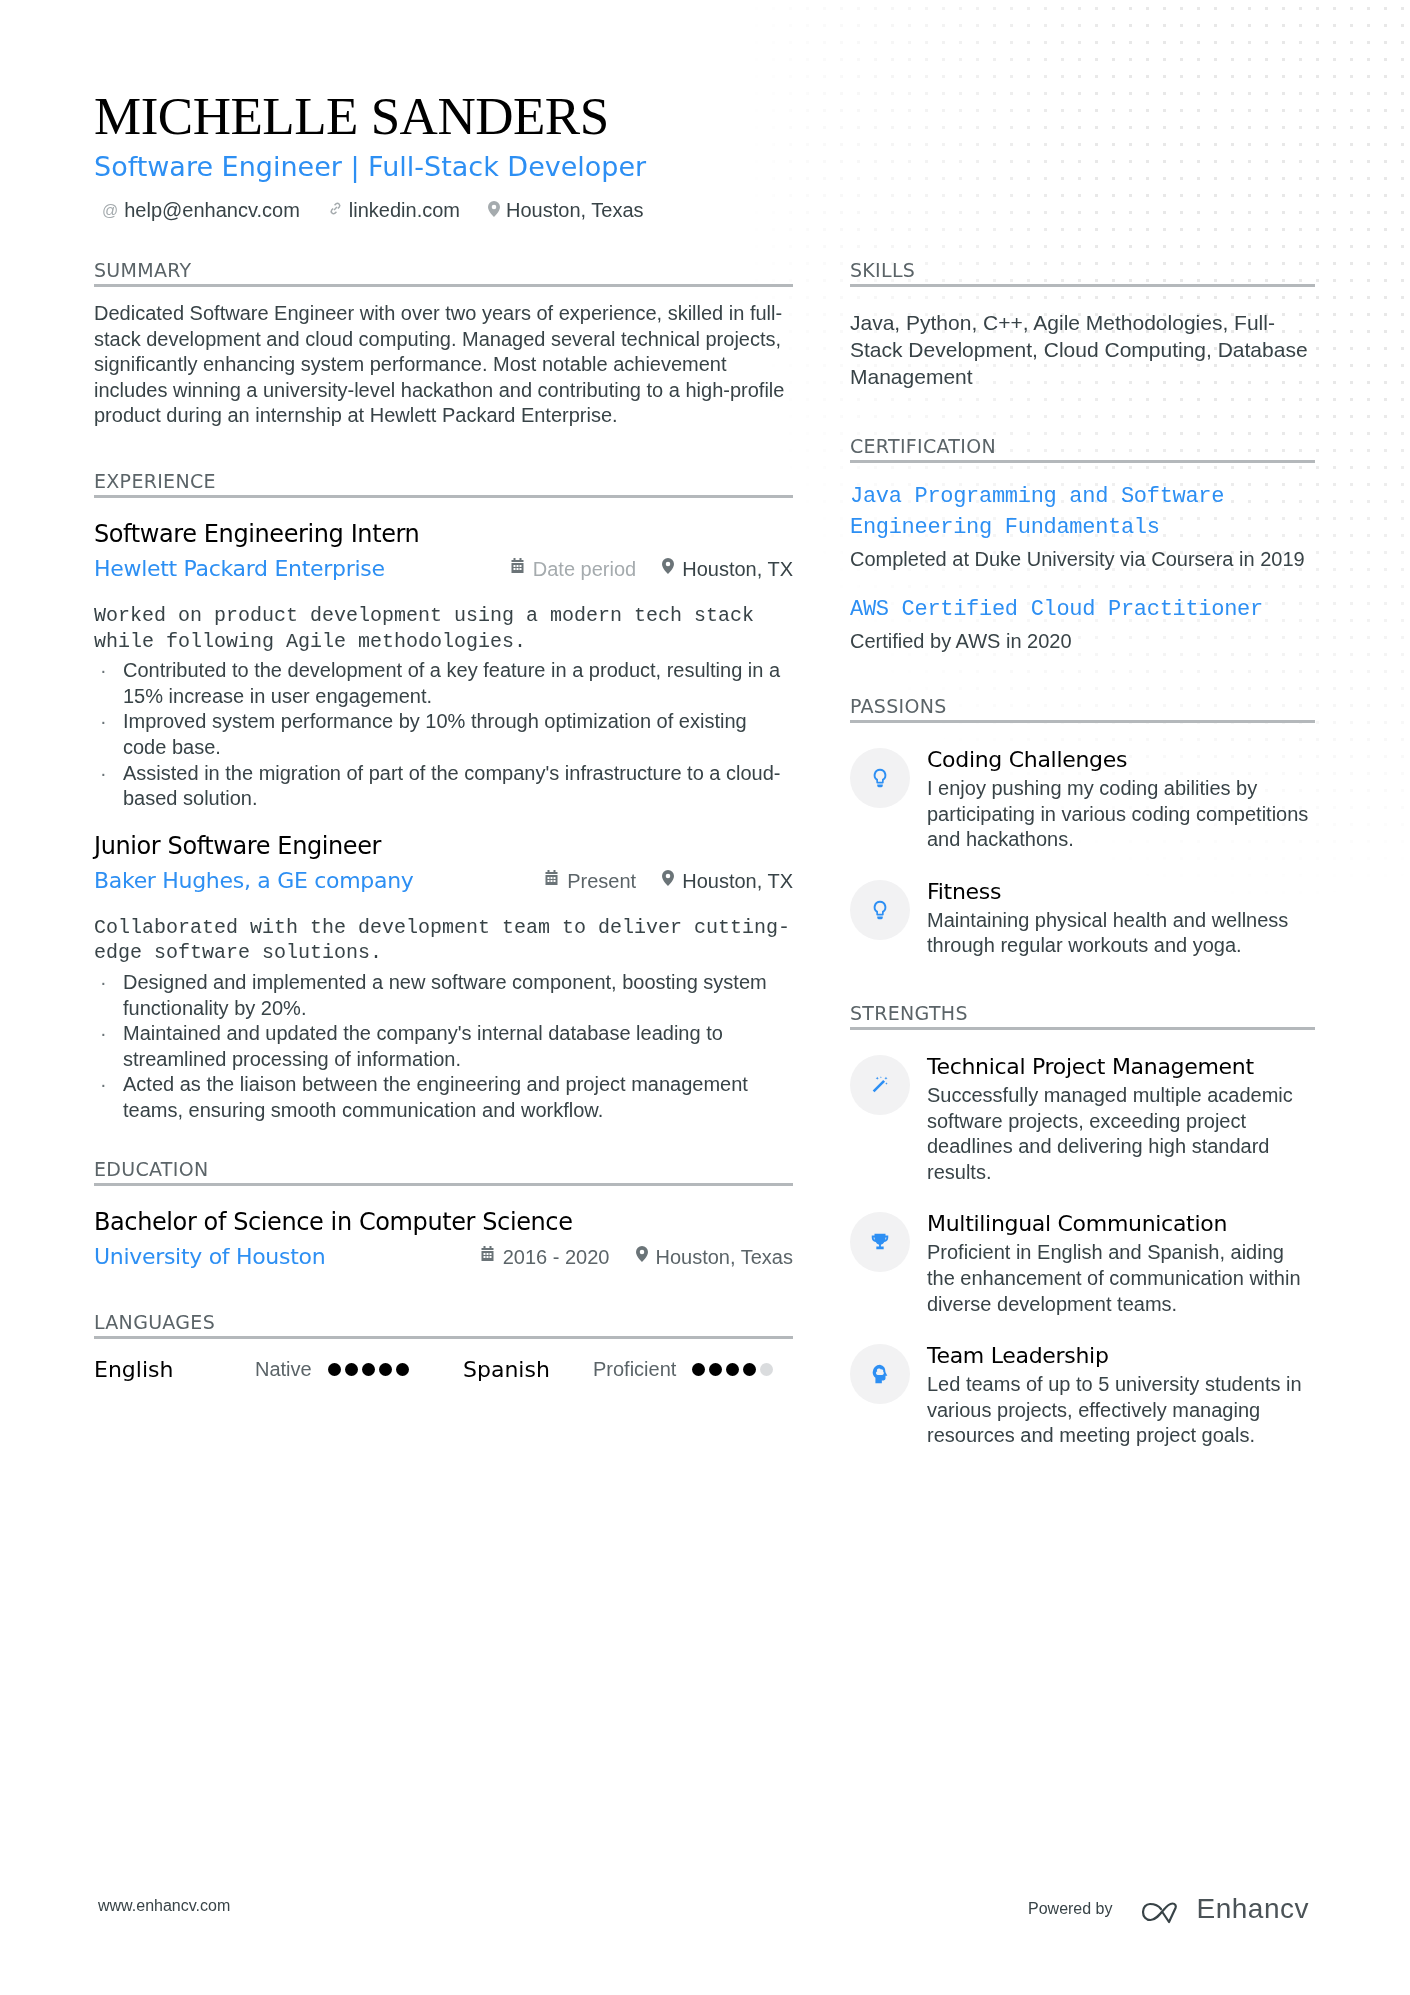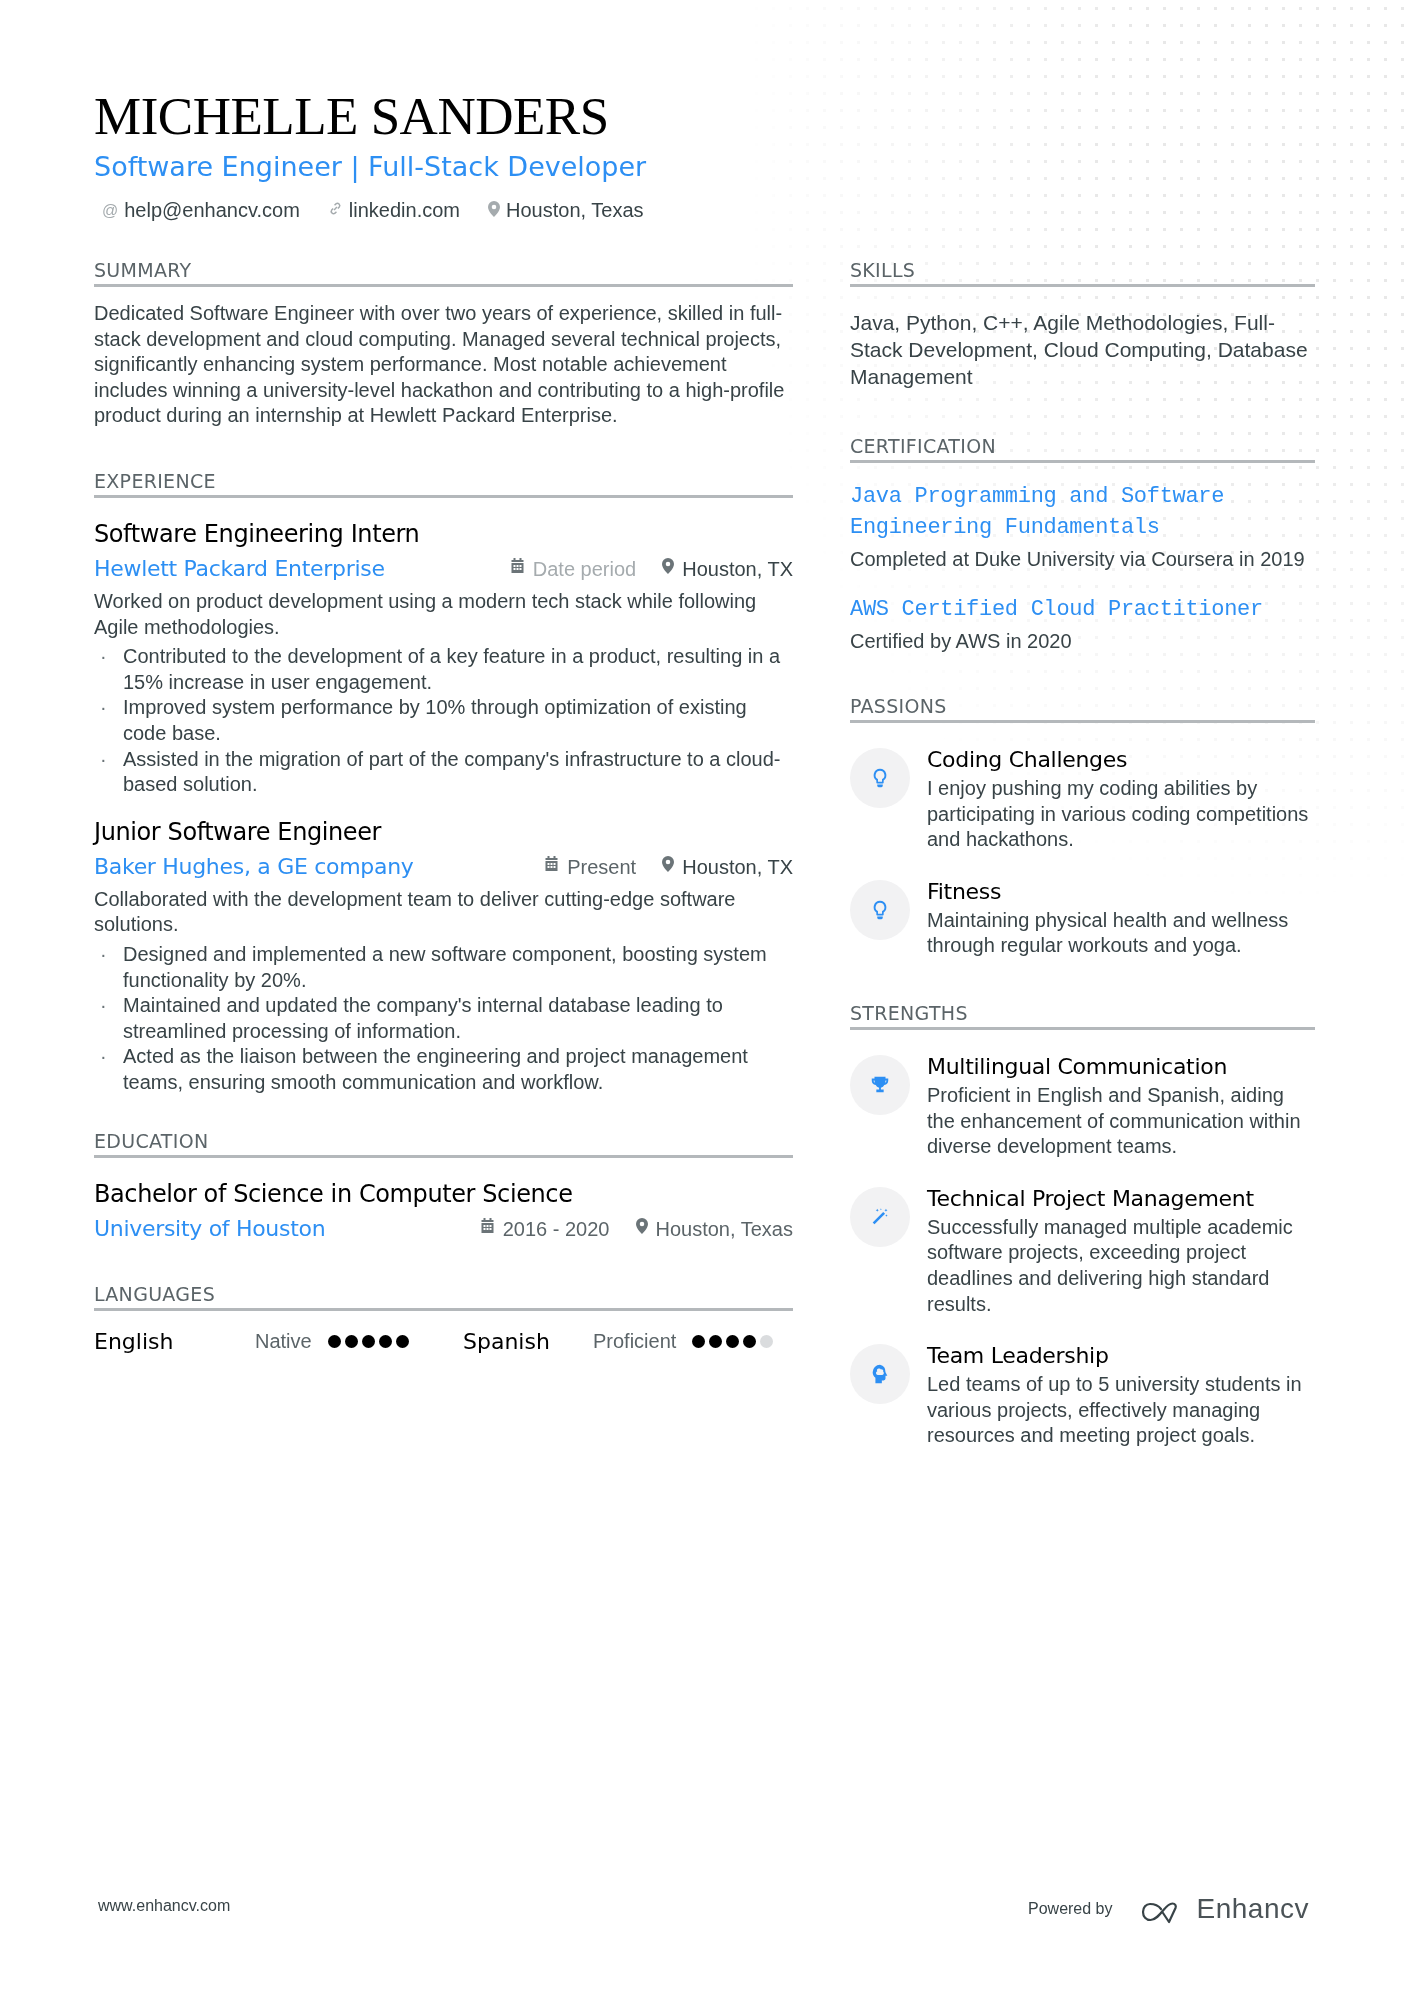--- a/index.html
+++ b/index.html
@@ -26,21 +26,21 @@
   .body-text { font-size: 20px; line-height: 25.6px; color: #384347; }
   .summary { margin-top: 14px; }
   .job { margin-top: 20px; }
   .job-title { font-family: "DejaVu Sans", sans-serif; font-size: 24px; color: #000; line-height: 32px; letter-spacing: -0.4px; }
   .job-meta { display: flex; align-items: center; justify-content: space-between; margin-top: 4px; line-height: 30px; gap: 16px; }
   .company { font-family: "DejaVu Sans", sans-serif; font-size: 22px; color: #2d8ff3; letter-spacing: -0.3px; }
   .meta-right { display: flex; gap: 26px; font-size: 20px; }
   .meta-item { display: flex; align-items: center; gap: 8px; color: #384347; }
   .meta-item.muted { color: #a5abae; }
   .meta-item .ic { color: #6b7478; font-size: 16px; }
-  .desc { margin-top: 5px; }
+  .desc { margin-top: 19px; font-family: Liberation Mono, monospace; }
   ul.bullets { list-style: none; margin-top: 4px; }
   ul.bullets li { position: relative; padding-left: 29px; font-size: 20px; line-height: 25.6px; }
   ul.bullets li::before { content: "·"; position: absolute; left: 6px; top: 0; color: #6b7478; }
   .langs { display: flex; align-items: center; margin-top: 18px; }
   .lang { display: flex; align-items: center; width: 369px; }
   .lang:last-child { width: auto; }
   .lang-name { font-family: "DejaVu Sans", sans-serif; font-size: 22px; color: #000; width: 161px; }
   .lang-level { font-size: 20px; color: #5b6468; margin-right: 16px; }
   .lang-dots { display: flex; gap: 4px; }
   .dot { width: 13px; height: 13px; border-radius: 50%; background: #000; }
@@ -260,38 +260,38 @@
         <div class="item-desc">Maintaining physical health and wellness through regular workouts and yoga.</div>
       </div>
     </div>
   </section>
 
   <section class="sec">
     <div class="sec-title">STRENGTHS</div>
     <div class="icon-item">
       <div class="icon-circle">
         <svg viewBox="0 0 24 24">
+            <path d="M15.5 6.5l2 2L6 20l-2-2z"></path>
+            <path d="M9 3l.5 1.2L10.7 4.7 9.5 5.2 9 6.4 8.5 5.2 7.3 4.7 8.5 4.2zM19 9l.4 1 1 .4-1 .4-.4 1-.4-1-1-.4 1-.4zM13 2.5l.3.7.7.3-.7.3-.3.7-.3-.7-.7-.3.7-.3zM18.5 3l.5 1.2 1.2.5-1.2.5-.5 1.2-.5-1.2-1.2-.5 1.2-.5z"></path>
+          </svg>
+      </div>
+      <div class="icon-body">
+        <div class="item-title">Technical Project Management</div>
+        <div class="item-desc">Successfully managed multiple academic software projects, exceeding project deadlines and delivering high standard results.</div>
+      </div>
+    </div>
+    <div class="icon-item">
+      <div class="icon-circle">
+        <svg viewBox="0 0 24 24">
             <path d="M6 3h12v2h3v2a5 5 0 01-4.3 4.9A5 5 0 0113 14.9V17h3v3H8v-3h3v-2.1a5 5 0 01-3.7-3A5 5 0 013 7V5h3zm0 4H5a3 3 0 001.5 2.6A7 7 0 016 7zm12 0a7 7 0 01-.5 2.6A3 3 0 0019 7z"></path>
           </svg>
       </div>
       <div class="icon-body">
         <div class="item-title">Multilingual Communication</div>
         <div class="item-desc">Proficient in English and Spanish, aiding the enhancement of communication within diverse development teams.</div>
-      </div>
-    </div>
-    <div class="icon-item">
-      <div class="icon-circle">
-        <svg viewBox="0 0 24 24">
-            <path d="M15.5 6.5l2 2L6 20l-2-2z"></path>
-            <path d="M9 3l.5 1.2L10.7 4.7 9.5 5.2 9 6.4 8.5 5.2 7.3 4.7 8.5 4.2zM19 9l.4 1 1 .4-1 .4-.4 1-.4-1-1-.4 1-.4zM13 2.5l.3.7.7.3-.7.3-.3.7-.3-.7-.7-.3.7-.3zM18.5 3l.5 1.2 1.2.5-1.2.5-.5 1.2-.5-1.2-1.2-.5 1.2-.5z"></path>
-          </svg>
-      </div>
-      <div class="icon-body">
-        <div class="item-title">Technical Project Management</div>
-        <div class="item-desc">Successfully managed multiple academic software projects, exceeding project deadlines and delivering high standard results.</div>
       </div>
     </div>
     <div class="icon-item">
       <div class="icon-circle">
         <svg viewBox="0 0 24 24">
             <path d="M12 2a8 8 0 00-8 8c0 2.6 1.3 4.6 3 6v6h7v-3h2a2 2 0 002-2v-3h2l-2-4a8 8 0 00-6-8zm-1 4a2 2 0 012 1 2 2 0 012.5 2.5 2 2 0 01-1 3.5H9.5a2 2 0 01-.5-3.9A2 2 0 0111 6z"></path>
           </svg>
       </div>
       <div class="icon-body">
         <div class="item-title">Team Leadership</div>

